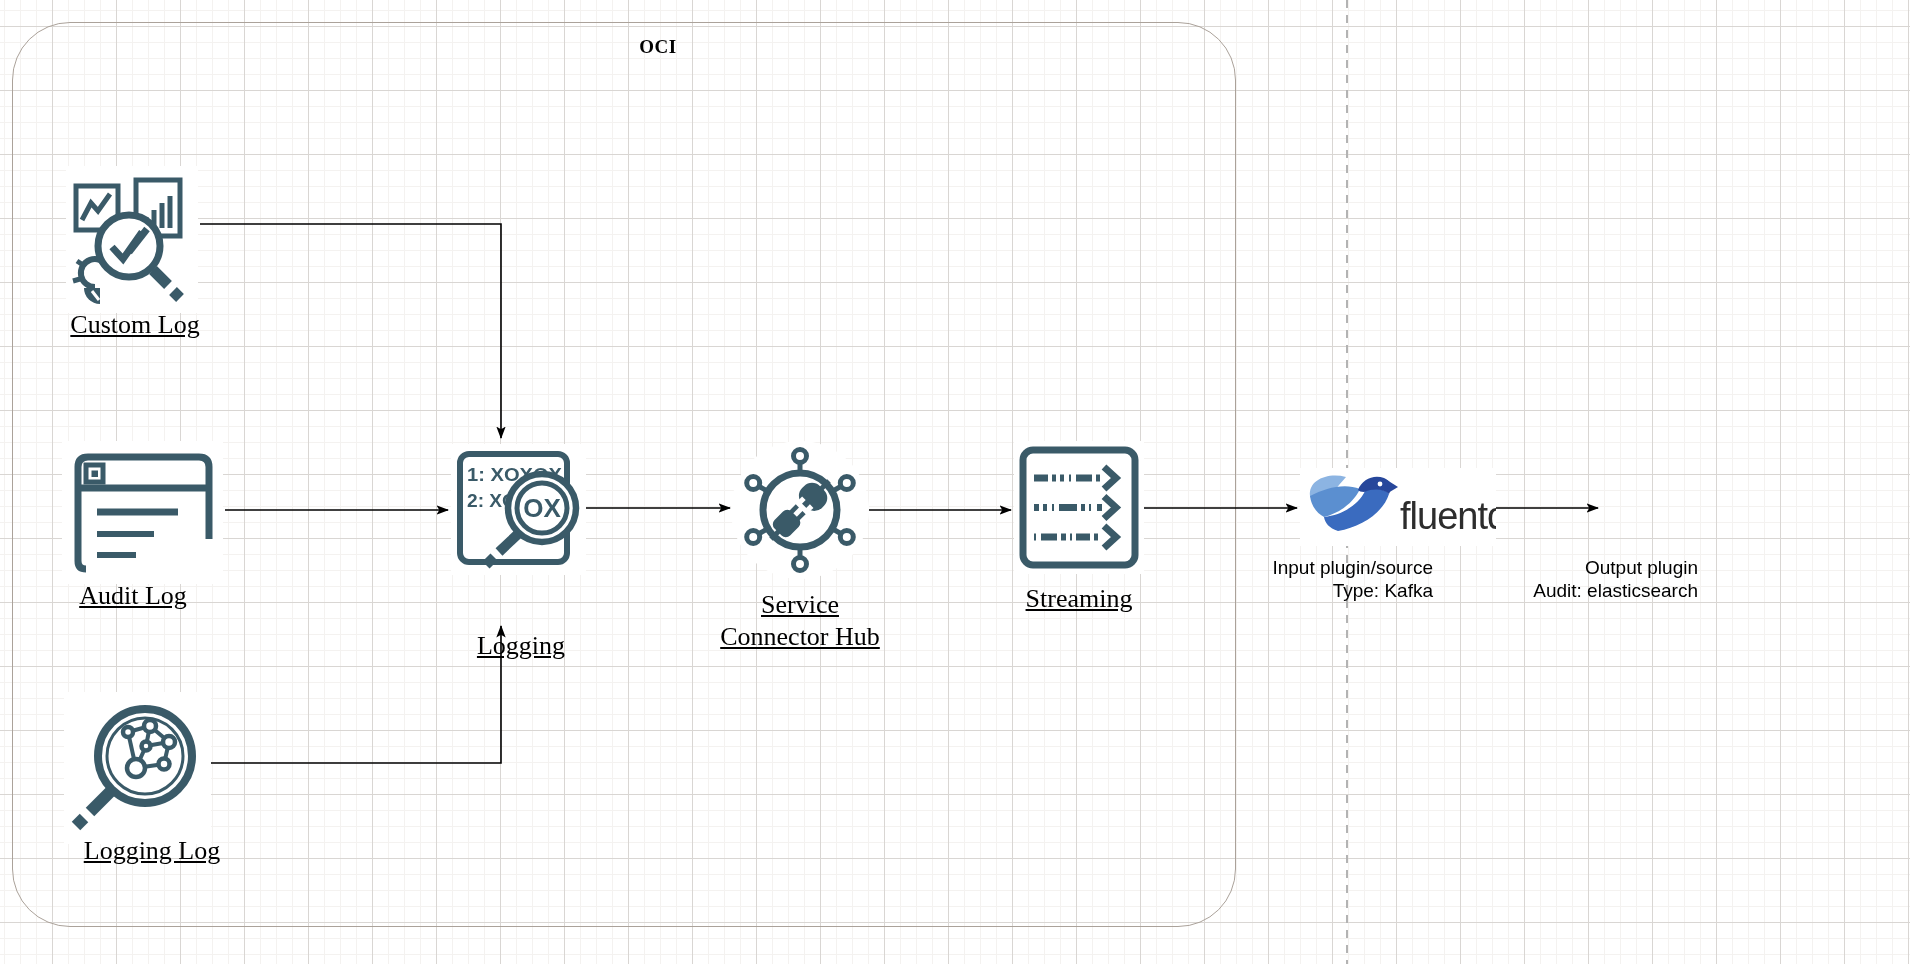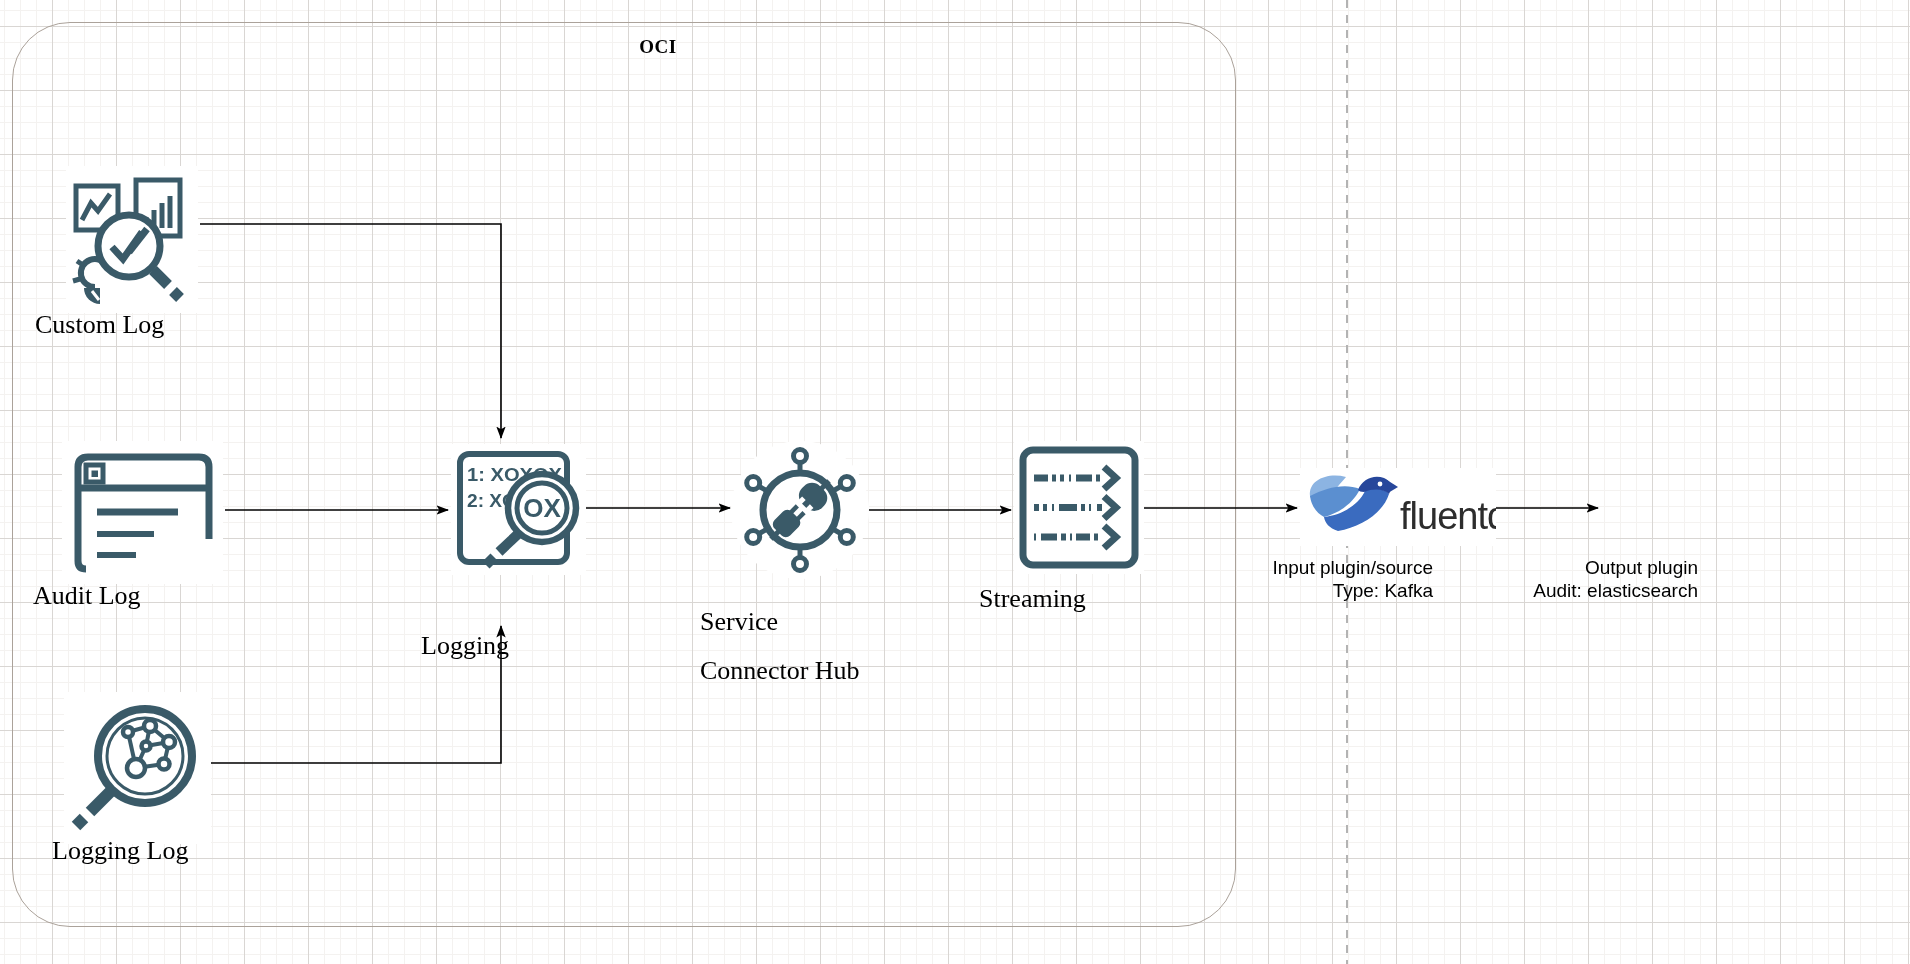--- a/index.html
+++ b/index.html
@@ -20,22 +20,22 @@
     position:absolute;left:12px;top:22px;width:1222px;height:903px;
     border:1.6px solid #aba29a;border-radius:58px;background:transparent;
   }
   .oci-label{
     position:absolute;left:608px;top:36px;width:100px;text-align:center;
     font-weight:bold;font-size:19px;letter-spacing:.5px;
   }
   svg.flow{position:absolute;left:0;top:0;pointer-events:none;}
   .node-icon{position:absolute;background:#fff;line-height:0;}
   .node-icon svg{display:block;}
-  .label{position:absolute;font-size:26px;white-space:nowrap;}
-  .label div{white-space:nowrap;margin-top:17px;}
+  .label{position:absolute;font-size:26px;text-align:center;white-space:nowrap;text-decoration:underline;}
+  .label div{white-space:nowrap;}
   .label-2line{line-height:32px;}
   .annotation{
     position:absolute;font-family:"Liberation Sans", sans-serif;
     font-size:19px;line-height:23px;text-align:right;
   }
   .logo{position:absolute;background:#fff;line-height:0;}
   .logo svg{display:block;}
 </style>
 </head>
 <body>

